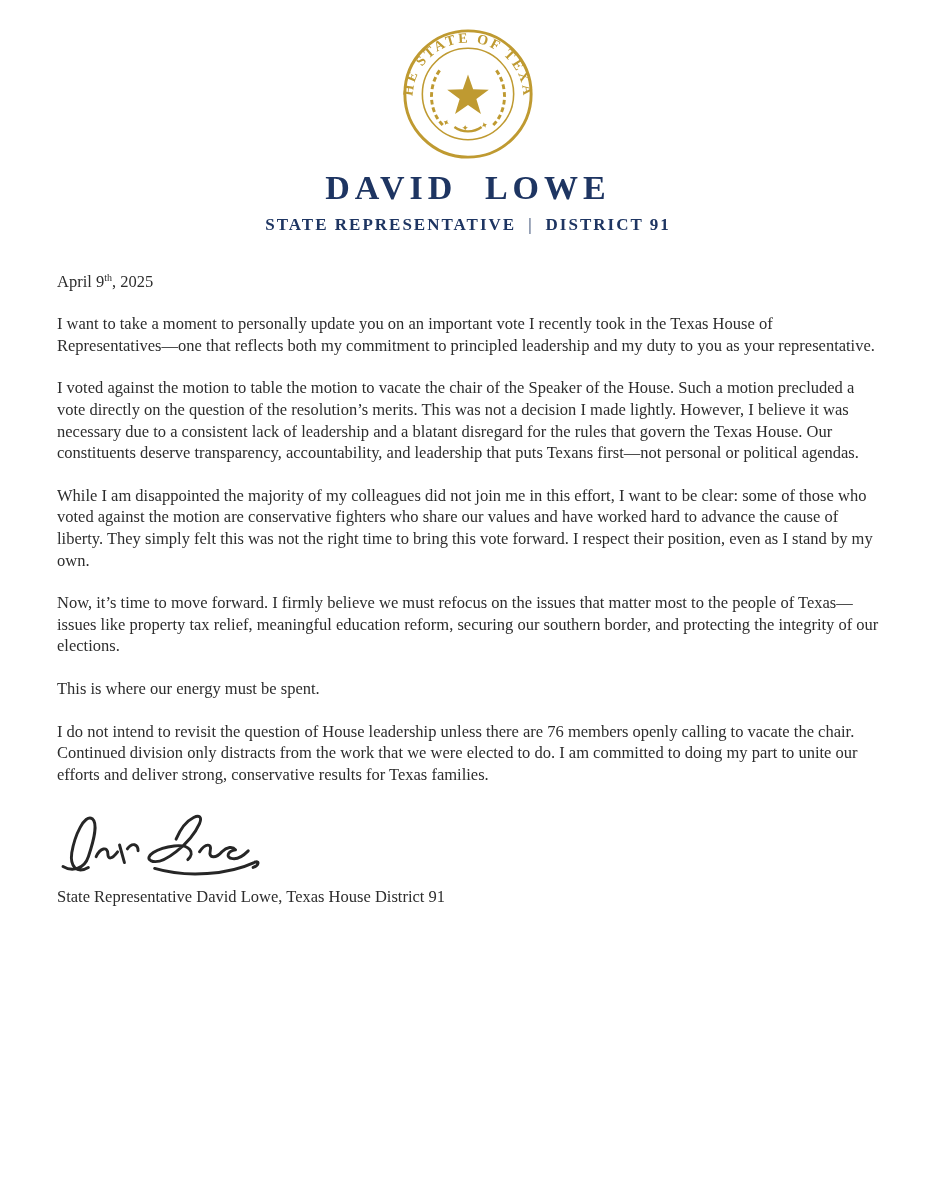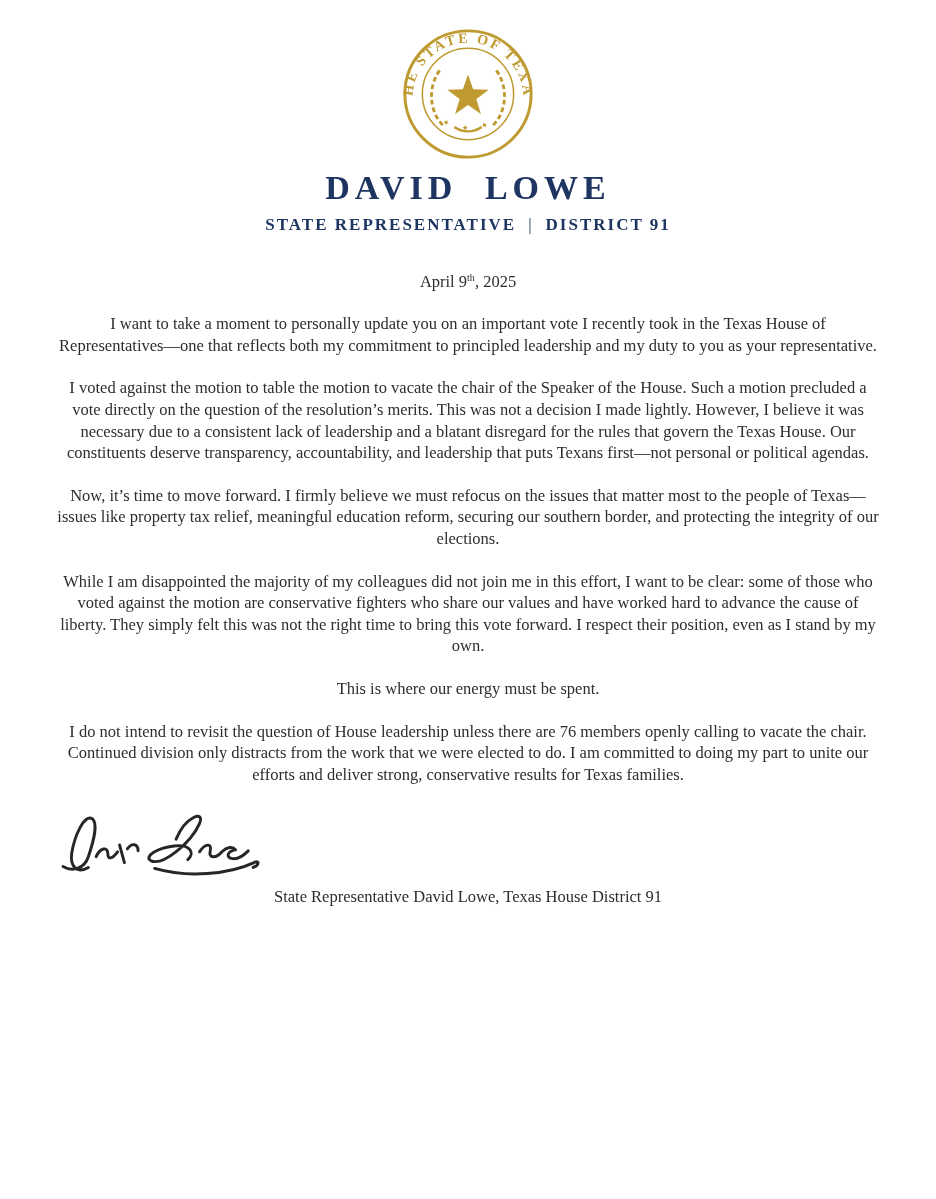--- a/index.html
+++ b/index.html
@@ -16,21 +16,21 @@
     color:var(--navy);letter-spacing:5px;word-spacing:14px;
   }
   .lh-subtitle{
     margin-top:2px;font-weight:700;font-size:17px;color:var(--navy);
     letter-spacing:2px;
   }
   .lh-subtitle .sep{padding:0 12px;font-weight:400;color:var(--navy);}
   
   .content{
     margin:36px 57px 0 57px;font-size:16.5px;line-height:21.6px;
-    text-align:center;color:#2d2d2d;
+    text-align:left;color:#2d2d2d;
   }
   .content p{margin:0 0 21px 0;}
   .content sup{font-size:10px;line-height:0;vertical-align:super;}
   .signature-block{margin:4px 0 2px -4px;height:78px;}
   .signature-block svg{display:block;height:78px;width:215px;}
   .signoff{margin:0;}
 </style>
 </head>
 <body>
 
@@ -68,22 +68,22 @@
   </header>
 
   <main class="content">
 
     <p class="date"><span>April 9</span><sup>th</sup><span>, 2025</span></p>
 
 
 
     <p>I want to take a moment to personally update you on an important vote I recently took in the Texas House of Representatives—one that reflects both my commitment to principled leadership and my duty to you as your representative.</p>
     <p>I voted against the motion to table the motion to vacate the chair of the Speaker of the House. Such a motion precluded a vote directly on the question of the resolution’s merits. This was not a decision I made lightly. However, I believe it was necessary due to a consistent lack of leadership and a blatant disregard for the rules that govern the Texas House. Our constituents deserve transparency, accountability, and leadership that puts Texans first—not personal or political agendas.</p>
+    <p>While I am disappointed the majority of my colleagues did not join me in this effort, I want to be clear: some of those who voted against the motion are conservative fighters who share our values and have worked hard to advance the cause of liberty. They simply felt this was not the right time to bring this vote forward. I respect their position, even as I stand by my own.</p>
     <p>Now, it’s time to move forward. I firmly believe we must refocus on the issues that matter most to the people of Texas—issues like property tax relief, meaningful education reform, securing our southern border, and protecting the integrity of our elections.</p>
-    <p>While I am disappointed the majority of my colleagues did not join me in this effort, I want to be clear: some of those who voted against the motion are conservative fighters who share our values and have worked hard to advance the cause of liberty. They simply felt this was not the right time to bring this vote forward. I respect their position, even as I stand by my own.</p>
     <p>This is where our energy must be spent.</p>
     <p>I do not intend to revisit the question of House leadership unless there are 76 members openly calling to vacate the chair. Continued division only distracts from the work that we were elected to do. I am committed to doing my part to unite our efforts and deliver strong, conservative results for Texas families.</p>
 
     <div class="signature-block" role="img">
       <svg viewBox="0 0 220 80" aria-hidden="true">
         <g fill="none" stroke="#262626" stroke-width="3" stroke-linecap="round" stroke-linejoin="round">
 
           <path d="M10,62 C20,68 32,64 36,52 C42,34 46,18 40,13 C32,8 22,30 19,48 C17,62 24,70 36,63"></path>
 
           <path d="M44,52 c4,-9 12,-11 12,-3 c0,6 4,6 10,-2"></path>

